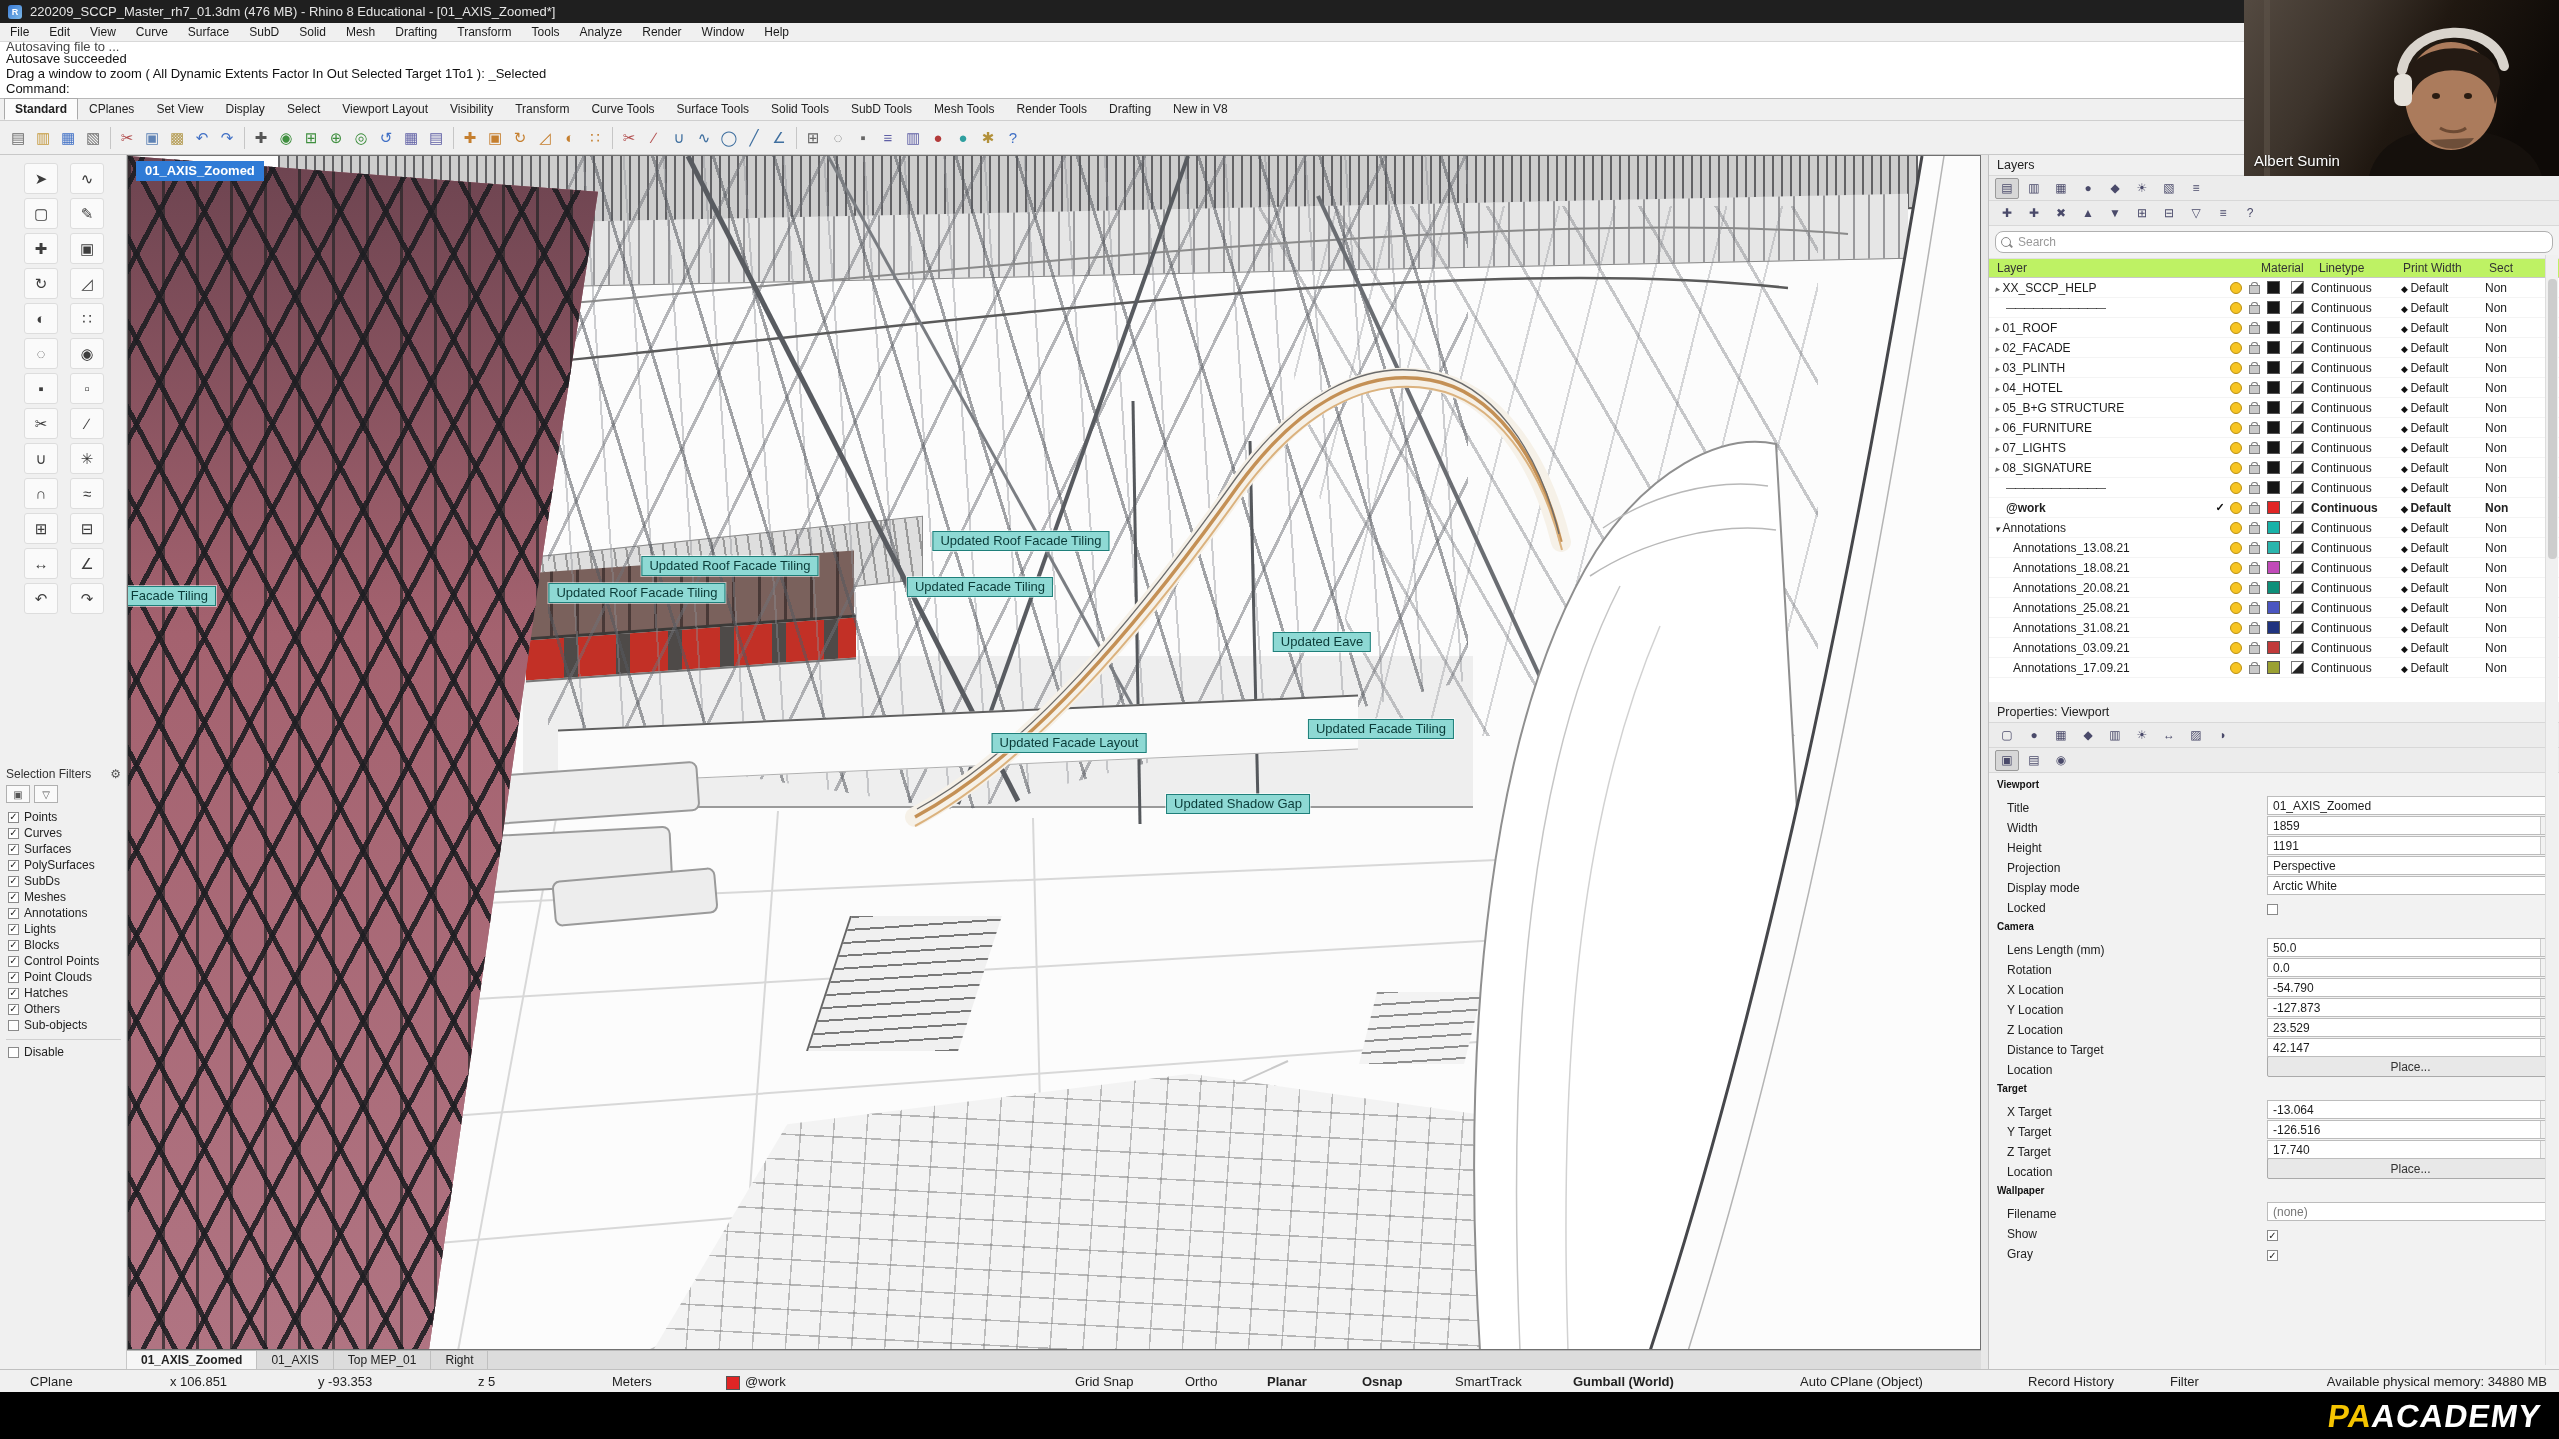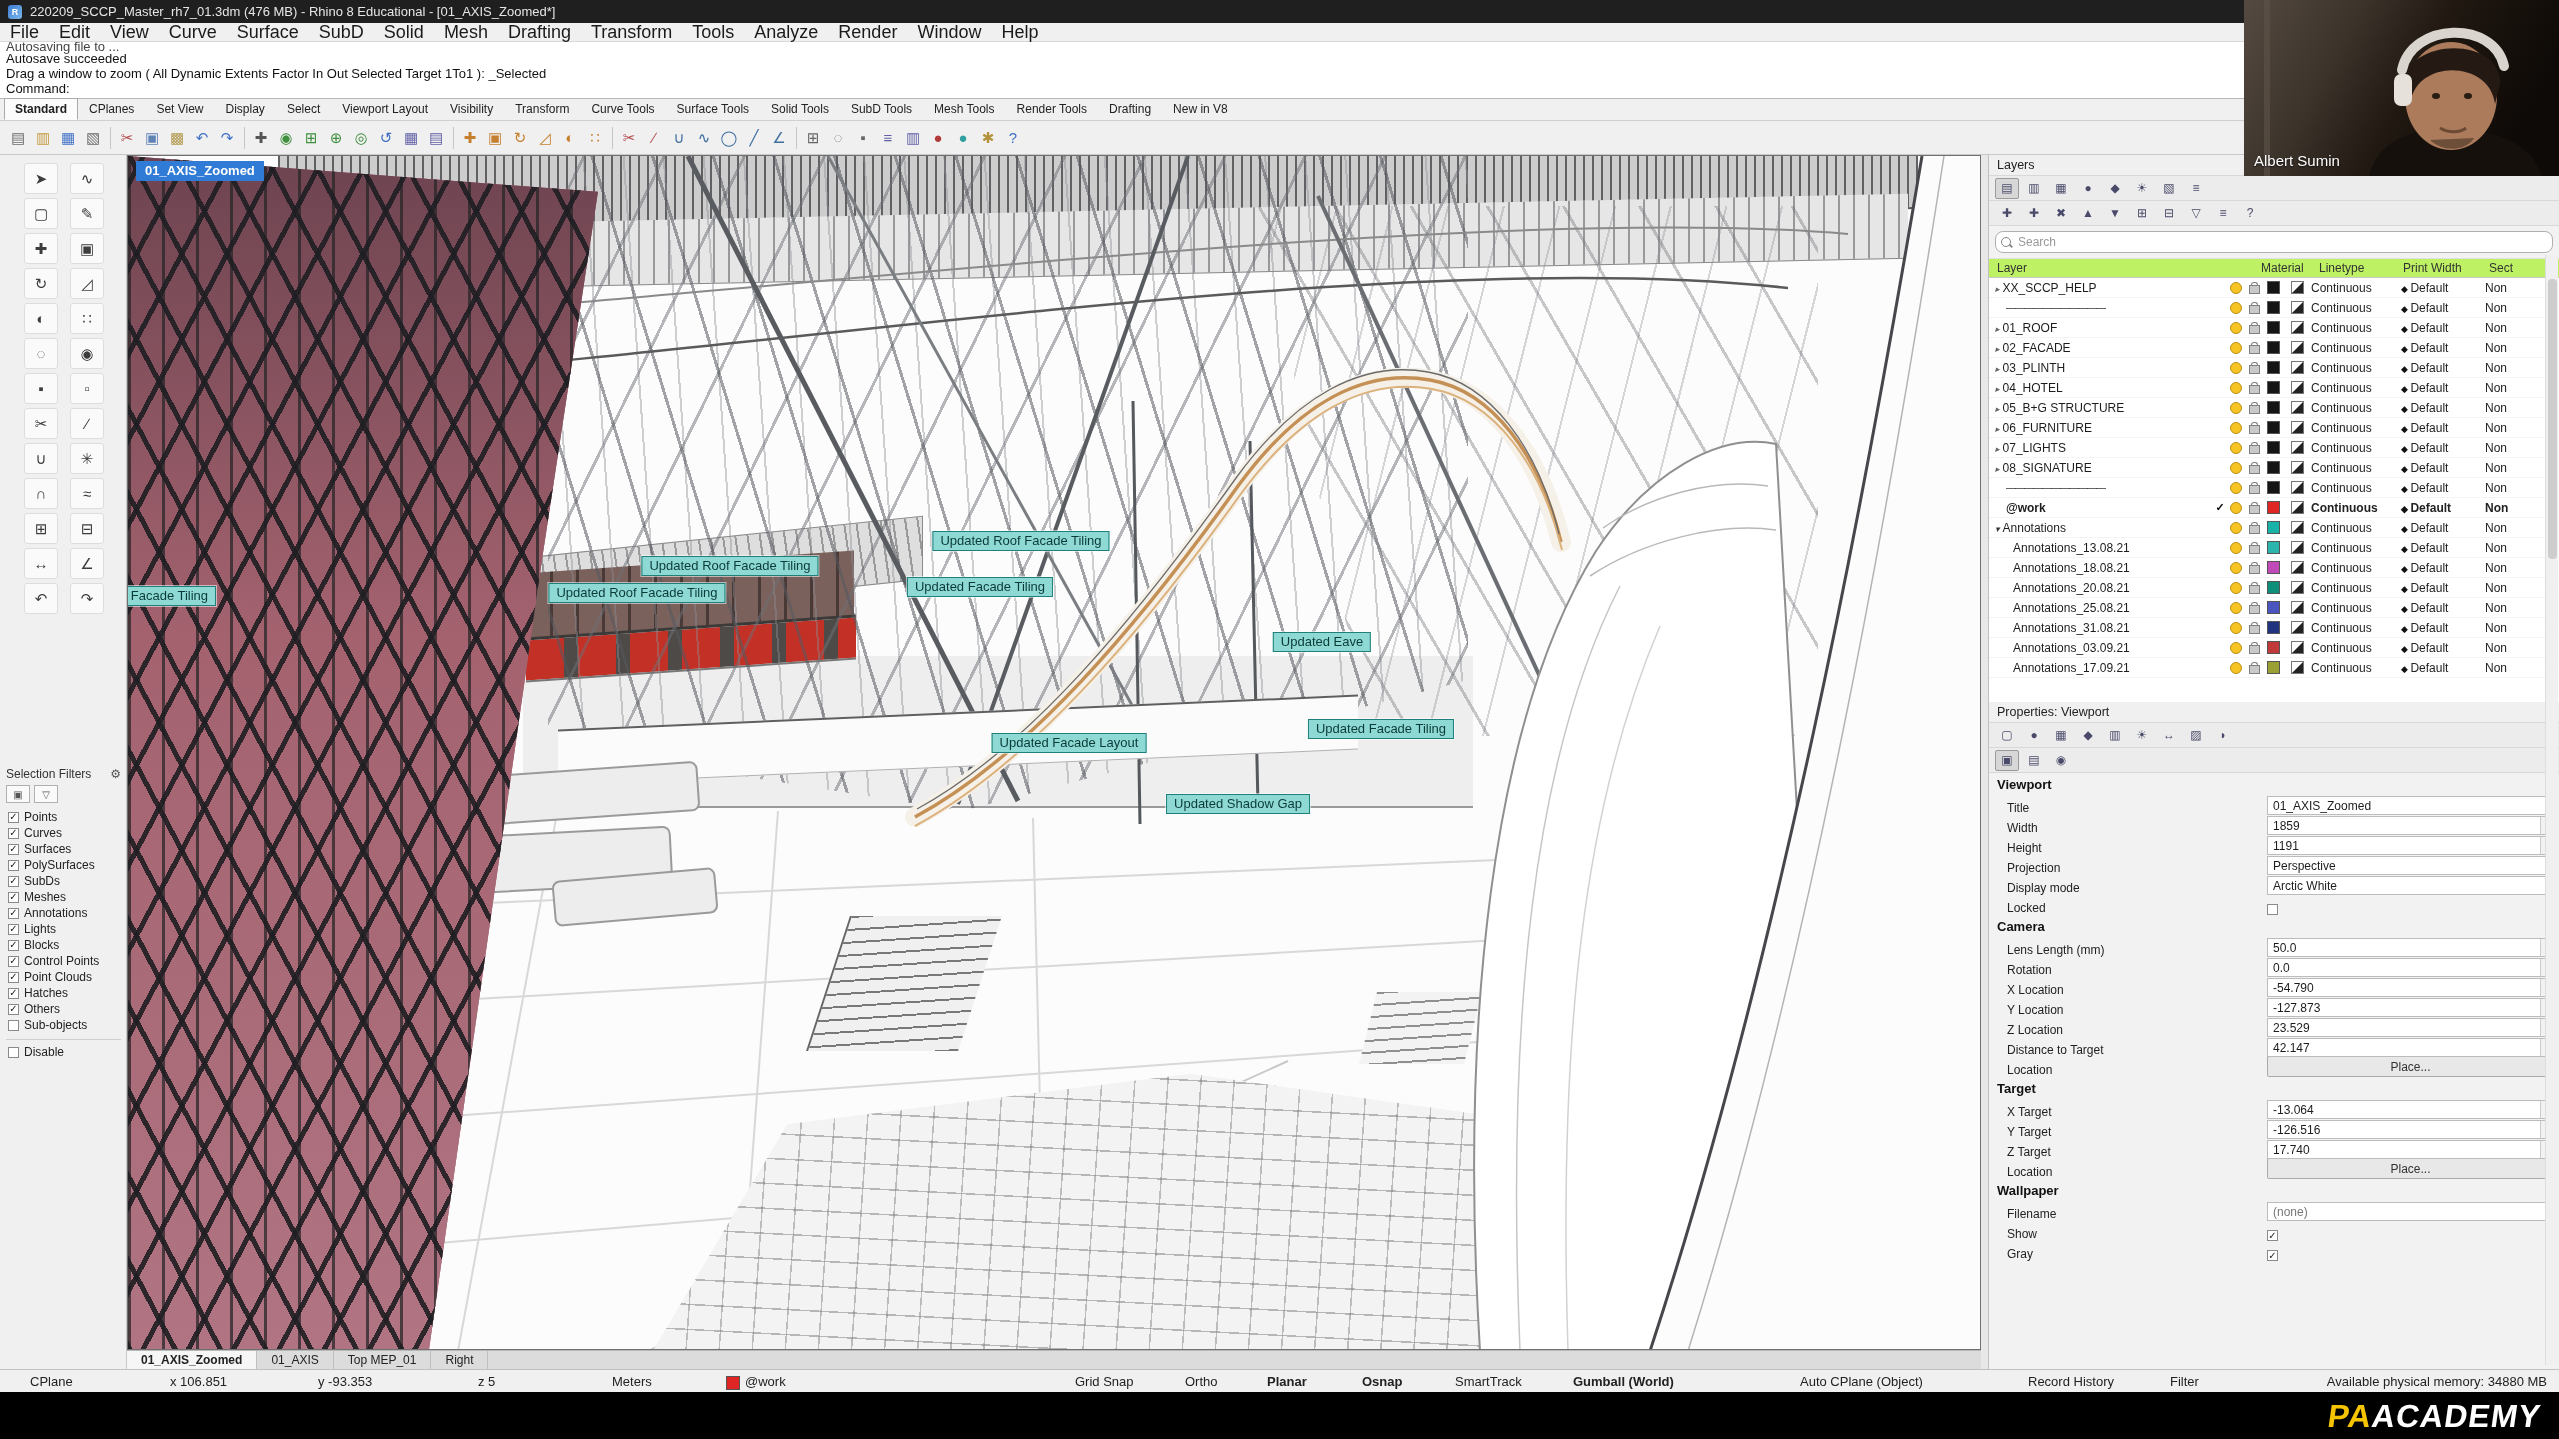--- a/index.html
+++ b/index.html
@@ -3,21 +3,21 @@
 <meta charset="utf-8">
 <style>
   html,body{margin:0;padding:0;background:#222;}
   .root{position:relative;width:2559px;height:1439px;background:#fff;font-family:"Liberation Sans",sans-serif;overflow:hidden;}
 
   
   .titlebar{position:absolute;left:0;top:0;width:2559px;height:23px;background:#1f1f1f;color:#e6e6e6;font-size:13px;display:flex;align-items:center;gap:8px;padding-left:8px;box-sizing:border-box;}
   .appicon{width:14px;height:14px;border-radius:3px;background:linear-gradient(135deg,#3a7bd5,#7db9e8);display:inline-flex;align-items:center;justify-content:center;font-size:9px;color:#fff;font-weight:bold;}
 
   
-  .menubar{position:absolute;left:0;top:23px;width:2559px;height:19px;background:#f0f0f0;border-bottom:1px solid #d8d8d8;display:flex;align-items:center;font-size:18px;color:#1a1a1a;box-sizing:border-box;}
+  .menubar{position:absolute;left:0;top:23px;width:2559px;height:19px;background:#f0f0f0;border-bottom:1px solid #d8d8d8;display:flex;align-items:center;font-size:12px;color:#1a1a1a;box-sizing:border-box;}
   .menubar span{padding:0 10px;cursor:default;}
 
   
   .cmdarea{position:absolute;left:0;top:42px;width:2559px;height:57px;background:#fff;border-bottom:1px solid #b8b8b8;font-size:13px;color:#111;box-sizing:border-box;overflow:hidden;}
   .cmdline{height:15px;line-height:15px;padding-left:6px;white-space:nowrap;}
   .cmdclip{height:12px;line-height:15px;margin-top:-3px;color:#444;}
 
   
   .tabrow{position:absolute;left:0;top:99px;width:2559px;height:22px;background:#f0f0f0;border-bottom:1px solid #cfcfcf;display:flex;align-items:flex-end;font-size:12px;color:#222;box-sizing:border-box;padding-left:4px;}
   .ttab{padding:3px 10px;border:1px solid transparent;white-space:nowrap;}
@@ -105,21 +105,21 @@
   .lock::before{content:"";position:absolute;left:1px;top:-4px;width:5px;height:3px;border:1px solid #808080;border-bottom:none;border-radius:3px 3px 0 0;}
   .sw{width:11px;height:11px;border:1px solid #555;justify-self:center;}
   .mat{width:11px;height:11px;border:1px solid #777;background:linear-gradient(135deg,#fff 48%,#222 52%);justify-self:center;}
   .lt,.sect{font-size:12px;color:#222;white-space:nowrap;}
   .pwc{font-size:12px;color:#222;white-space:nowrap;}
   .pwc::before{content:"◆ ";font-size:9px;color:#111;}
   .lrow.curr .lname,.lrow.curr .lt,.lrow.curr .pwc,.lrow.curr .sect{font-weight:bold;}
   .lfill{height:24px;background:#fff;}
 
   
-  .psec{height:22px;display:flex;align-items:center;padding-left:8px;font-weight:bold;color:#111;font-size:13px;}
+  .psec{height:22px;display:flex;align-items:center;padding-left:8px;font-weight:bold;color:#111;font-size:10px;}
   .prow{display:flex;align-items:flex-end;height:20px;padding-left:18px;}
   .plabel{width:260px;font-size:12px;color:#222;flex:none;white-space:nowrap;}
   .pfield{flex:1;height:17px;border:1px solid #bcbcbc;background:#fff;font-size:12px;display:flex;align-items:center;padding:0 5px;position:relative;margin-right:5px;white-space:nowrap;overflow:hidden;}
   .pfield.num{padding-right:14px;}
   .spin{position:absolute;right:0;top:0;bottom:0;width:12px;border-left:1px solid #ccc;display:flex;flex-direction:column;align-items:center;justify-content:center;color:#666;font-size:6px;line-height:6px;background:#f2f2f2;}
   .spin::before{content:"▲";} .spin::after{content:"▼";}
   .pfield.drop::after{content:"▾";position:absolute;right:3px;color:#444;font-size:10px;}
   .pcheck{flex:1;display:flex;align-items:center;margin-right:5px;}
   .pbtn{flex:1;height:19px;background:#e8e8e8;border:1px solid #aaa;display:flex;align-items:center;justify-content:center;font-size:12px;color:#333;margin-right:5px;border-radius:2px;}
   .gname{color:#777;}

